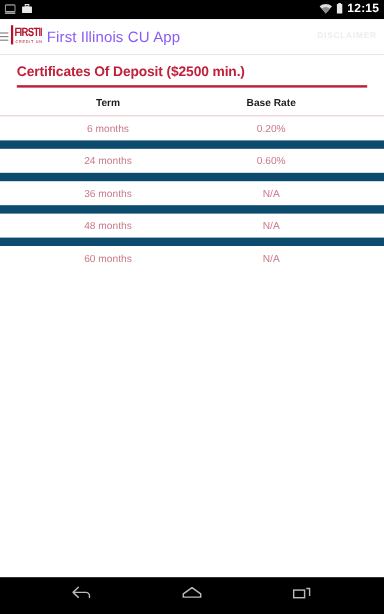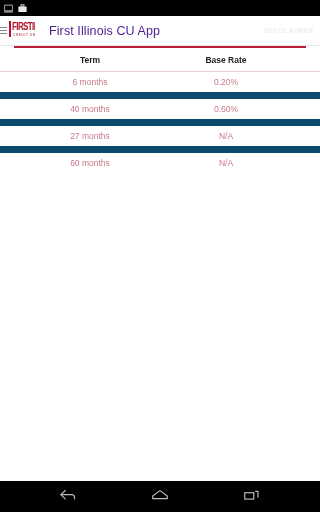--- a/index.html
+++ b/index.html
@@ -42,21 +42,21 @@
     position:absolute; left:3px; top:1px; font-size:8px; font-weight:bold;
     color:#b4122a; letter-spacing:-0.6px; line-height:9px;
     font-family:"Liberation Sans", sans-serif;
     transform:scaleY(1.25); transform-origin:left top;
   }
   .logo-sub {
     position:absolute; left:4px; top:13px; font-size:3.2px; color:#9b1628;
     letter-spacing:.6px; line-height:4px; white-space:nowrap;
   }
   .app-title {
-    color:#4c1d95; font-size:12.5px; margin-left:14px; white-space:nowrap;
+    color:#8b5cf6; font-size:12.5px; margin-left:4px; white-space:nowrap;
     letter-spacing:.1px;
   }
   .disclaimer {
     margin-left:auto; margin-right:6px; font-size:7px; color:#ededed;
     font-weight:bold; letter-spacing:.6px;
   }
 
   
   .content { padding:0; background:#fff; height:451px; overflow:hidden; }
   .section-title {
@@ -103,58 +103,78 @@
           <rect x="0" y="10" width="12" height="1.2" fill="#e8e8e8"></rect>
         </svg>
       </span>
       <span class="sb-ico">
         <svg width="9" height="9" viewBox="0 0 12 12">
           <rect x="4" y="1" width="4" height="2" fill="none" stroke="#e8e8e8" stroke-width="1.1"></rect>
           <rect x="0.5" y="3.2" width="11" height="7.3" rx="0.6" fill="#e8e8e8"></rect>
         </svg>
       </span>
     </div>
+    <div class="sb-right">
+      <span class="sb-ico">
+        <svg width="11" height="9" viewBox="0 0 14 11">
+          <path d="M7 10.4 L0.4 2.6 A10 10 0 0 1 13.6 2.6 Z" fill="#dcdcdc"></path>
+          <path d="M7 10.4 L2.6 5.2 A6.2 6.2 0 0 1 11.4 5.2 Z" fill="#8c8c8c"></path>
+        </svg>
+      </span>
+      <span class="sb-ico">
+        <svg width="6" height="10" viewBox="0 0 8 12">
+          <rect x="2.6" y="0" width="2.8" height="1.3" fill="#e8e8e8"></rect>
+          <rect x="1" y="1.2" width="6" height="10.6" rx="0.5" fill="#e8e8e8"></rect>
+        </svg>
+      </span>
+      <span class="sb-time">12:15</span>
+    </div>
   </div>
 
   <div class="appbar">
     <div class="hamburger">
       <span></span>
         <span></span>
         <span></span>
     </div>
     <div class="logo">
       <div class="logo-bar"></div>
       <div class="logo-txt">FIRSTILLINOIS</div>
       <div class="logo-sub">CREDIT UNION</div>
     </div>
     <div class="app-title">First Illinois CU App</div>
     <div class="disclaimer">DISCLAIMER</div>
   </div>
 
   <div class="content">
+    <div class="section-title">Certificates Of Deposit ($2500 min.)</div>
     <div class="title-rule"></div>
 
     <table class="rates">
       <thead>
         <tr>
           <th class="col-term">Term</th>
           <th class="col-rate">Base Rate</th>
         </tr>
       </thead>
       <tbody>
         <tr>
           <td>6 months</td>
           <td>0.20%</td>
         </tr>
         <tr>
-          <td>40 months</td>
+          <td>24 months</td>
           <td>0.60%</td>
         </tr>
         <tr>
-          <td>27 months</td>
+          <td>36 months</td>
+          <td>N/A</td>
+        </tr>
+        <tr>
+          <td>48 months</td>
           <td>N/A</td>
         </tr>
         <tr>
           <td>60 months</td>
           <td>N/A</td>
         </tr>
       </tbody>
     </table>
   </div>
 

